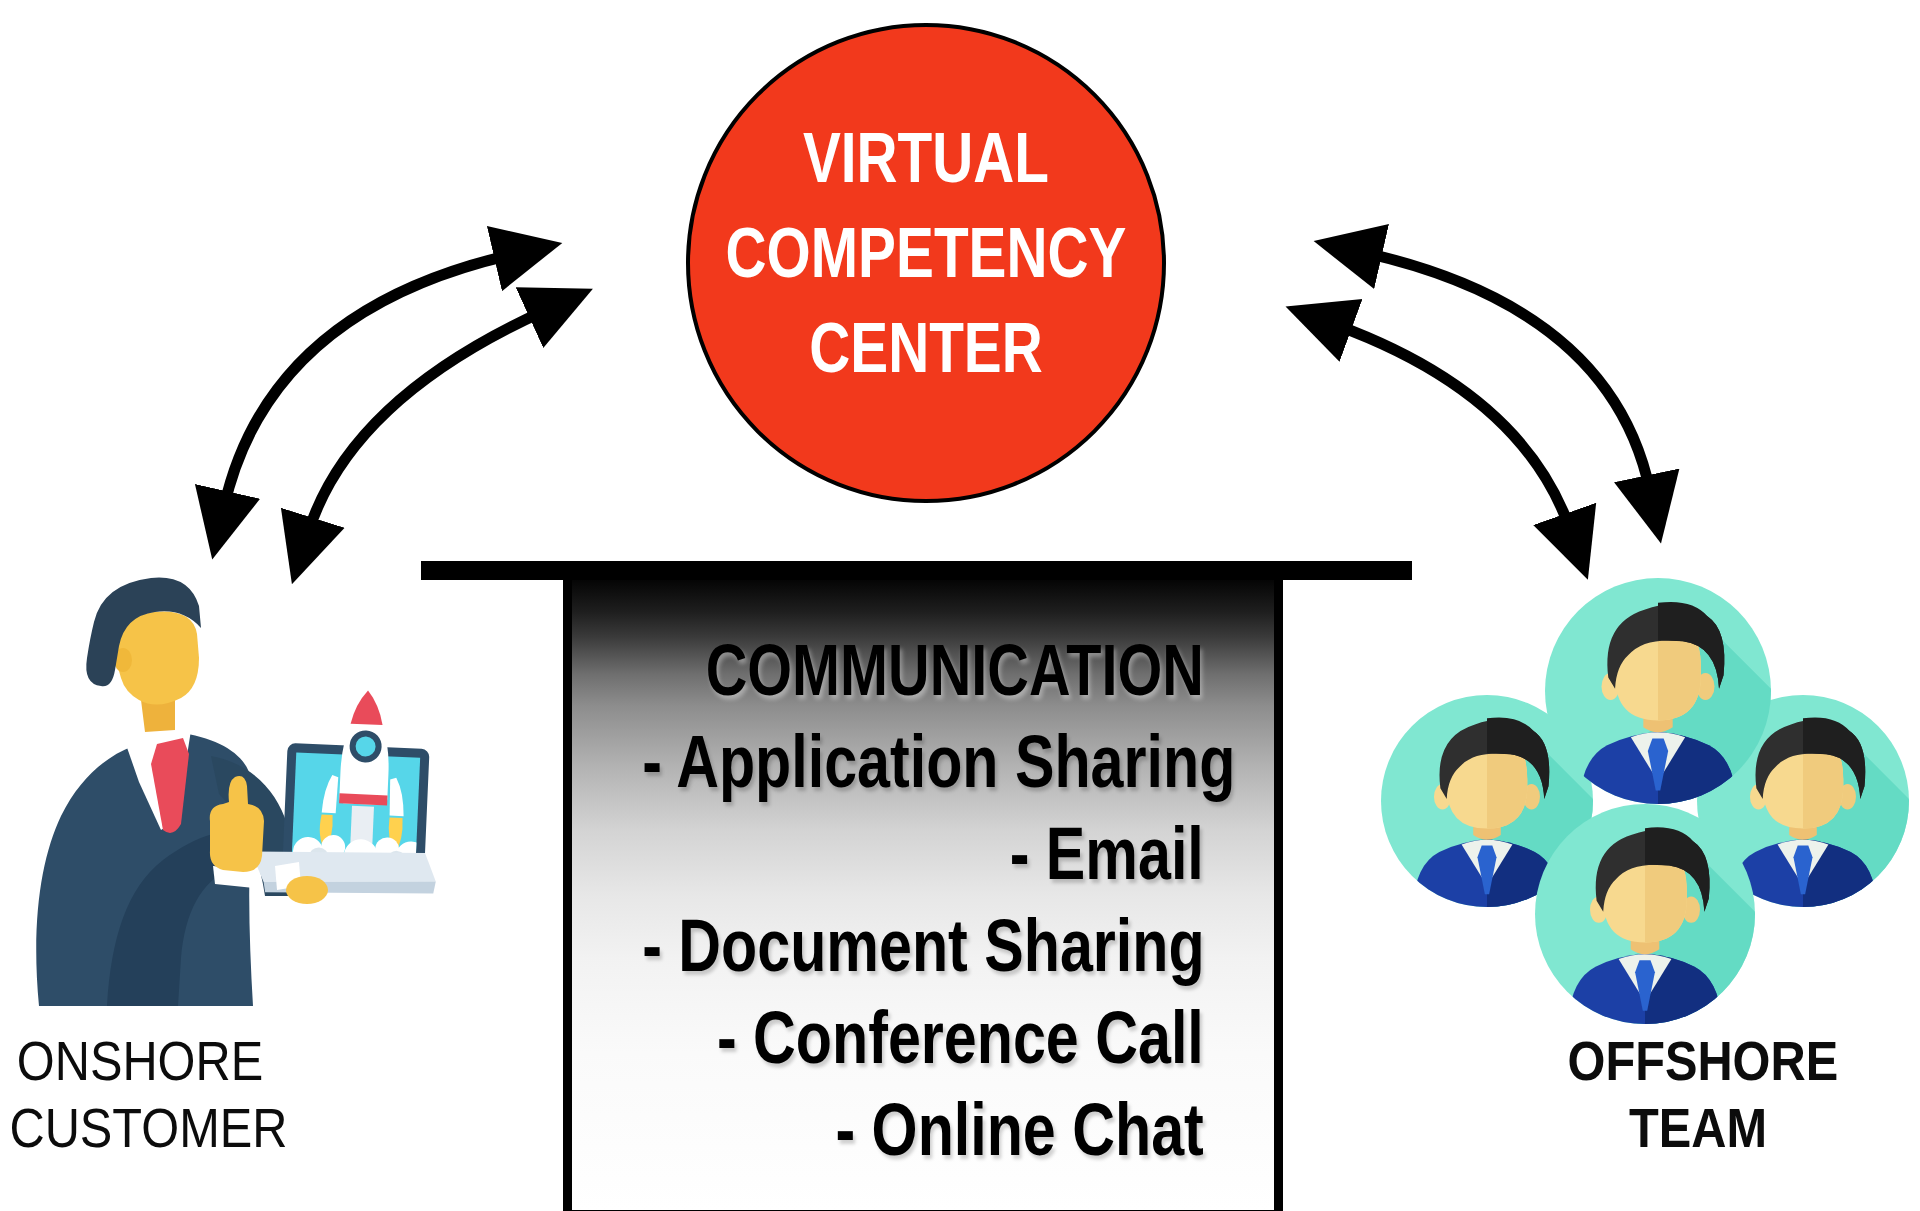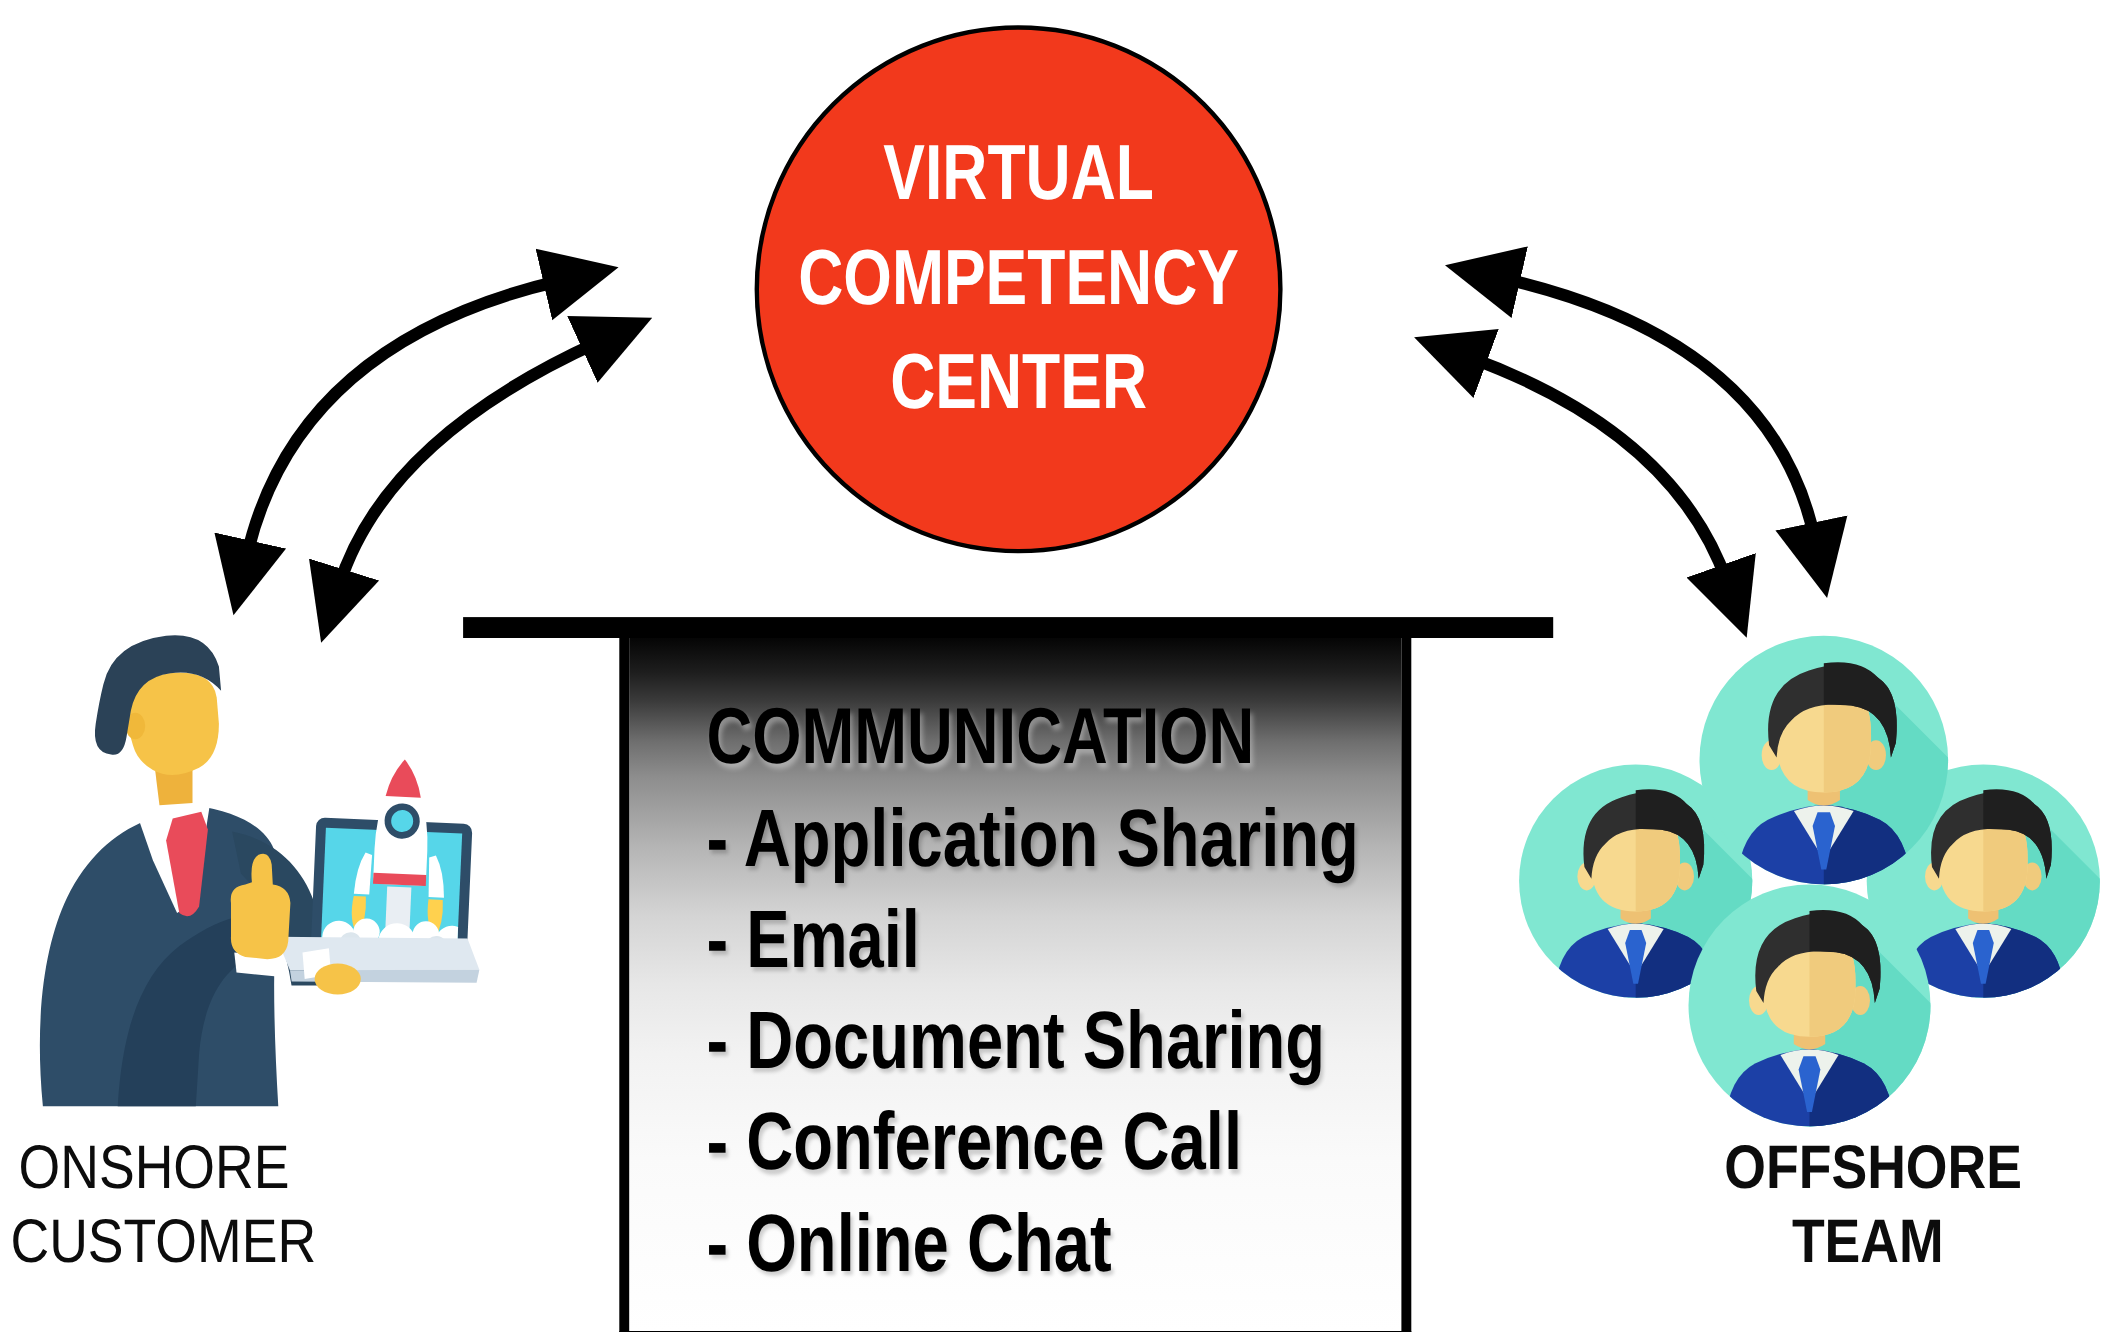--- a/index.html
+++ b/index.html
@@ -21,21 +21,21 @@
   .vcc-text .ln{display:block;transform:scaleX(0.8);transform-origin:50% 50%;white-space:nowrap;}
   
   .top-bar{left:421px;top:548px;width:991px;height:19px;background:#000;}
   
   .com-box{
     left:563px;top:567px;width:720px;height:641px;box-sizing:border-box;
     border-left:9px solid #000;border-right:9px solid #000;border-bottom:11px solid #000;
     background:linear-gradient(180deg,#050505 0%,#1e1e1e 5%,#3a3a3a 9%,#6f6f6f 15%,
       #8d8d8d 20%,#b4b4b4 30%,#d4d4d4 40%,#e7e7e7 50%,#f2f2f2 60%,#fafafa 75%,#ffffff 100%);
   }
-  .com-inner{position:absolute;left:0;top:0;width:100%;padding-top:44px;text-align:left;color:#000;}
+  .com-inner{position:absolute;left:0;top:0;width:100%;padding-top:44px;text-align:right;color:#000;}
   .com-title{
     font-size:72px;line-height:92px;font-weight:bold;white-space:nowrap;
     transform:scaleX(0.8);transform-origin:50% 50%;
     text-shadow:3px 4px 5px rgba(255,255,255,0.35);
   }
   .com-item{
     font-size:74px;line-height:92px;font-weight:bold;white-space:nowrap;
     transform:scaleX(0.8);transform-origin:50% 50%;
     text-shadow:3px 4px 4px rgba(0,0,0,0.18);
   }

